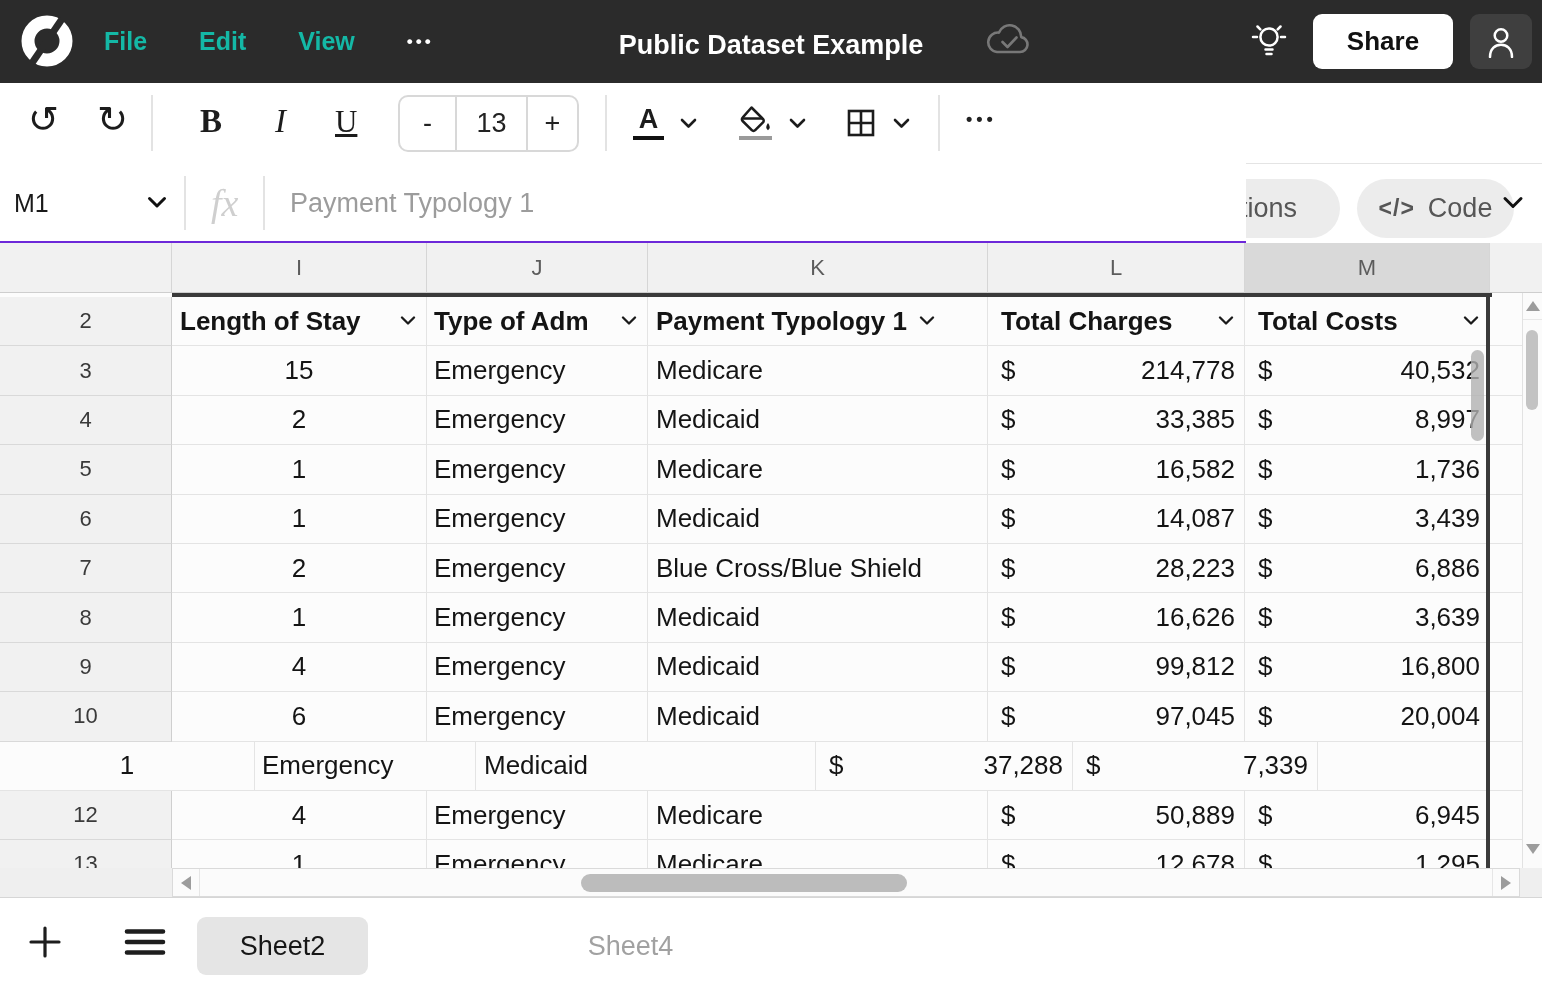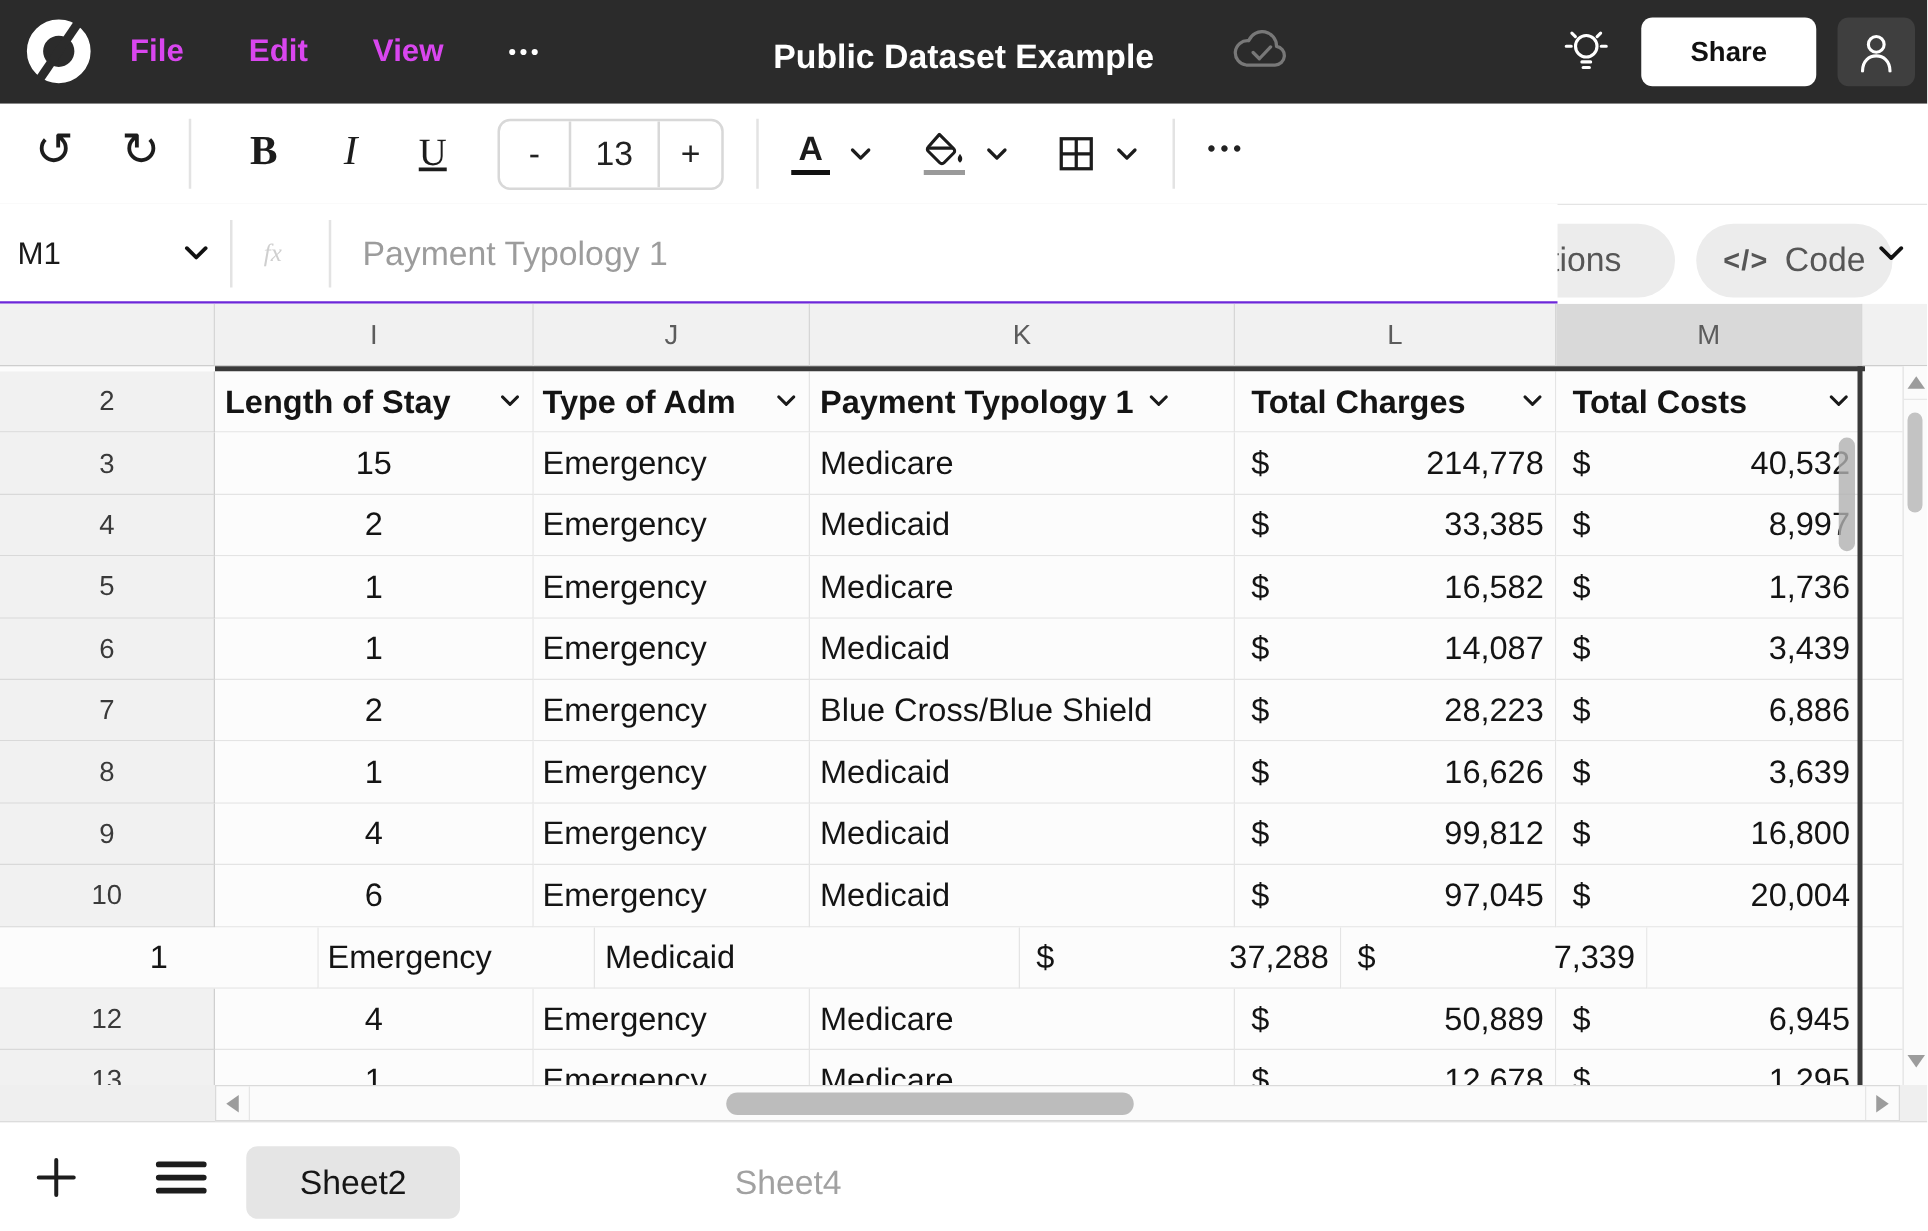--- a/index.html
+++ b/index.html
@@ -3,28 +3,28 @@
 <meta charset="utf-8">
 <style>
   html,body{margin:0;padding:0;background:#fff;}
   .app{position:relative;width:1542px;height:985px;overflow:hidden;background:#fff;
        font-family:"Liberation Sans","DejaVu Sans",sans-serif;-webkit-font-smoothing:antialiased;}
   .abs{position:absolute;}
 
   
   .topbar{position:absolute;left:0;top:0;width:1542px;height:83px;background:#2b2b2b;}
   .menu{position:absolute;left:104px;top:0;height:83px;display:flex;align-items:center;gap:52px;}
-  .menu .mi{color:#d946ef;font-size:25px;font-weight:700;cursor:default;}
+  .menu .mi{color:#14b8a6;font-size:25px;font-weight:700;cursor:default;}
   .menu .dots{color:#fff;font-size:17px;letter-spacing:3px;font-weight:700;}
   .title{position:absolute;left:50%;top:0;transform:translateX(-50%);height:91px;display:flex;align-items:center;
          color:#fff;font-size:27px;font-weight:700;white-space:nowrap;}
   .cloudcheck{position:absolute;left:985px;top:24px;}
   .bulb{position:absolute;left:1250px;top:20px;}
   .share-btn{position:absolute;left:1313px;top:14px;width:140px;height:55px;background:#fff;border-radius:9px;
-             display:flex;align-items:center;justify-content:center;font-size:22px;font-weight:700;color:#111;}
+             display:flex;align-items:center;justify-content:center;font-size:26px;font-weight:700;color:#111;}
   .avatar-btn{position:absolute;left:1470px;top:14px;width:62px;height:55px;background:#3f3f3f;border-radius:9px;
               display:flex;align-items:center;justify-content:center;}
 
   
   .toolbar{position:absolute;left:0;top:83px;width:1542px;height:80px;background:#fff;border-bottom:1px solid #e4e4e4;}
   .tsep{position:absolute;top:12px;width:2px;height:56px;background:#e3e3e3;}
   .tglyph{position:absolute;color:#1c1c1c;}
   .undo,.redo{font-family:"DejaVu Sans",sans-serif;font-size:37px;line-height:1;top:18px;}
   .bldt{font-family:"Liberation Serif","DejaVu Serif",serif;font-size:33px;font-weight:700;top:20px;}
   .itdt{font-family:"Liberation Serif","DejaVu Serif",serif;font-size:33px;font-style:italic;top:20px;}
@@ -46,21 +46,21 @@
         justify-content:center;gap:13px;color:#565656;}
   .pill .plabel{font-size:27px;font-weight:500;}
   .codeglyph{font-size:23px;font-weight:700;letter-spacing:1px;}
 
   
   .fbar{position:absolute;left:0;top:163px;width:1246px;height:80px;background:#fff;border-bottom:2px solid #6d28d9;box-sizing:border-box;}
   .cellref{position:absolute;left:14px;top:0;height:80px;display:flex;align-items:center;font-size:25px;color:#1a1a1a;font-weight:500;}
   .fchev1{position:absolute;left:147px;top:33px;}
   .fsep{position:absolute;top:13px;width:2px;height:54px;background:#e3e3e3;}
   .fx{position:absolute;left:211px;top:0;height:80px;display:flex;align-items:center;
-      font-family:"Liberation Serif","DejaVu Serif",serif;font-style:italic;font-size:20px;color:#cfcfcf;}
+      font-family:"Liberation Serif","DejaVu Serif",serif;font-style:italic;font-size:38px;color:#cfcfcf;}
   .fvalue{position:absolute;left:290px;top:0;height:80px;display:flex;align-items:center;font-size:27px;color:#9c9c9c;}
   .fchev2{position:absolute;left:1502px;top:33px;}
 
   
   .gridwrap{position:absolute;left:0;top:243px;width:1542px;height:625px;overflow:hidden;background:#fcfcfc;}
   .letters{position:absolute;left:0;top:0;width:1542px;height:50px;display:flex;}
   .lc{box-sizing:border-box;background:#f1f1f1;border-right:1px solid #d6d6d6;border-bottom:1px solid #cecece;
       display:flex;align-items:center;justify-content:center;font-size:22px;color:#5c5c5c;}
   .lc.sel{background:#d9d9d9;}
   .lc.stub{flex:1;border-right:none;}

